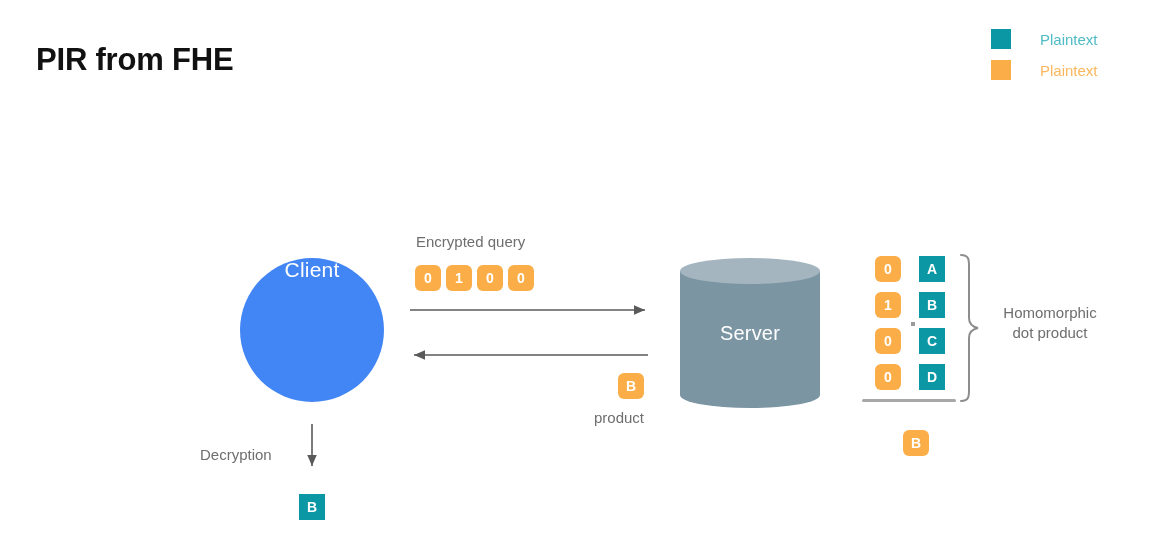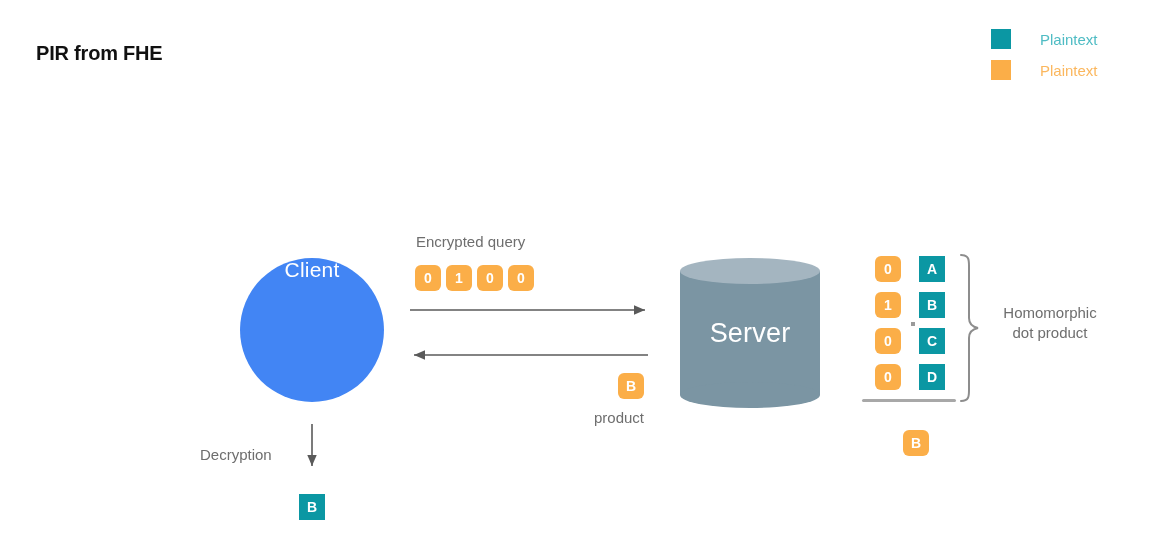--- a/index.html
+++ b/index.html
@@ -17,21 +17,21 @@
     height: 541px;
     background: #ffffff;
     overflow: hidden;
   }
 
   
   .title {
     position: absolute;
     left: 36px;
     top: 42px;
-    font-size: 20px;
+    font-size: 31px;
     font-weight: bold;
     color: #111111;
     letter-spacing: -0.2px;
     white-space: nowrap;
   }
 
   
   .legend {
     position: absolute;
     left: 991px;
@@ -124,21 +124,21 @@
   .server-label {
     position: absolute;
     left: 0;
     top: 0;
     width: 140px;
     height: 150px;
     display: flex;
     align-items: center;
     justify-content: center;
     color: #ffffff;
-    font-size: 27px;
+    font-size: 20px;
     letter-spacing: 0.2px;
   }
 
   
   .chip {
     width: 26px;
     height: 26px;
     display: flex;
     align-items: center;
     justify-content: center;

